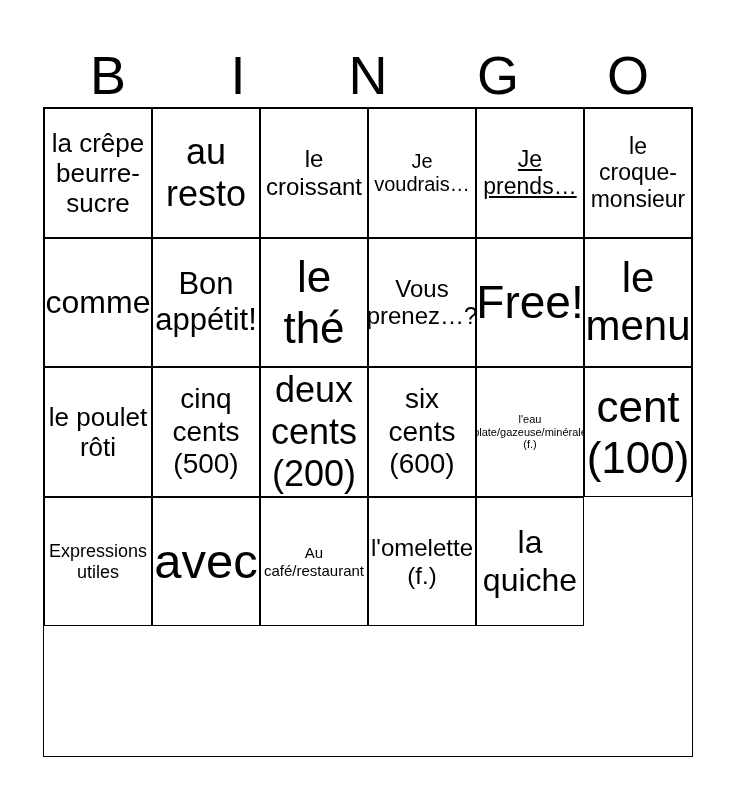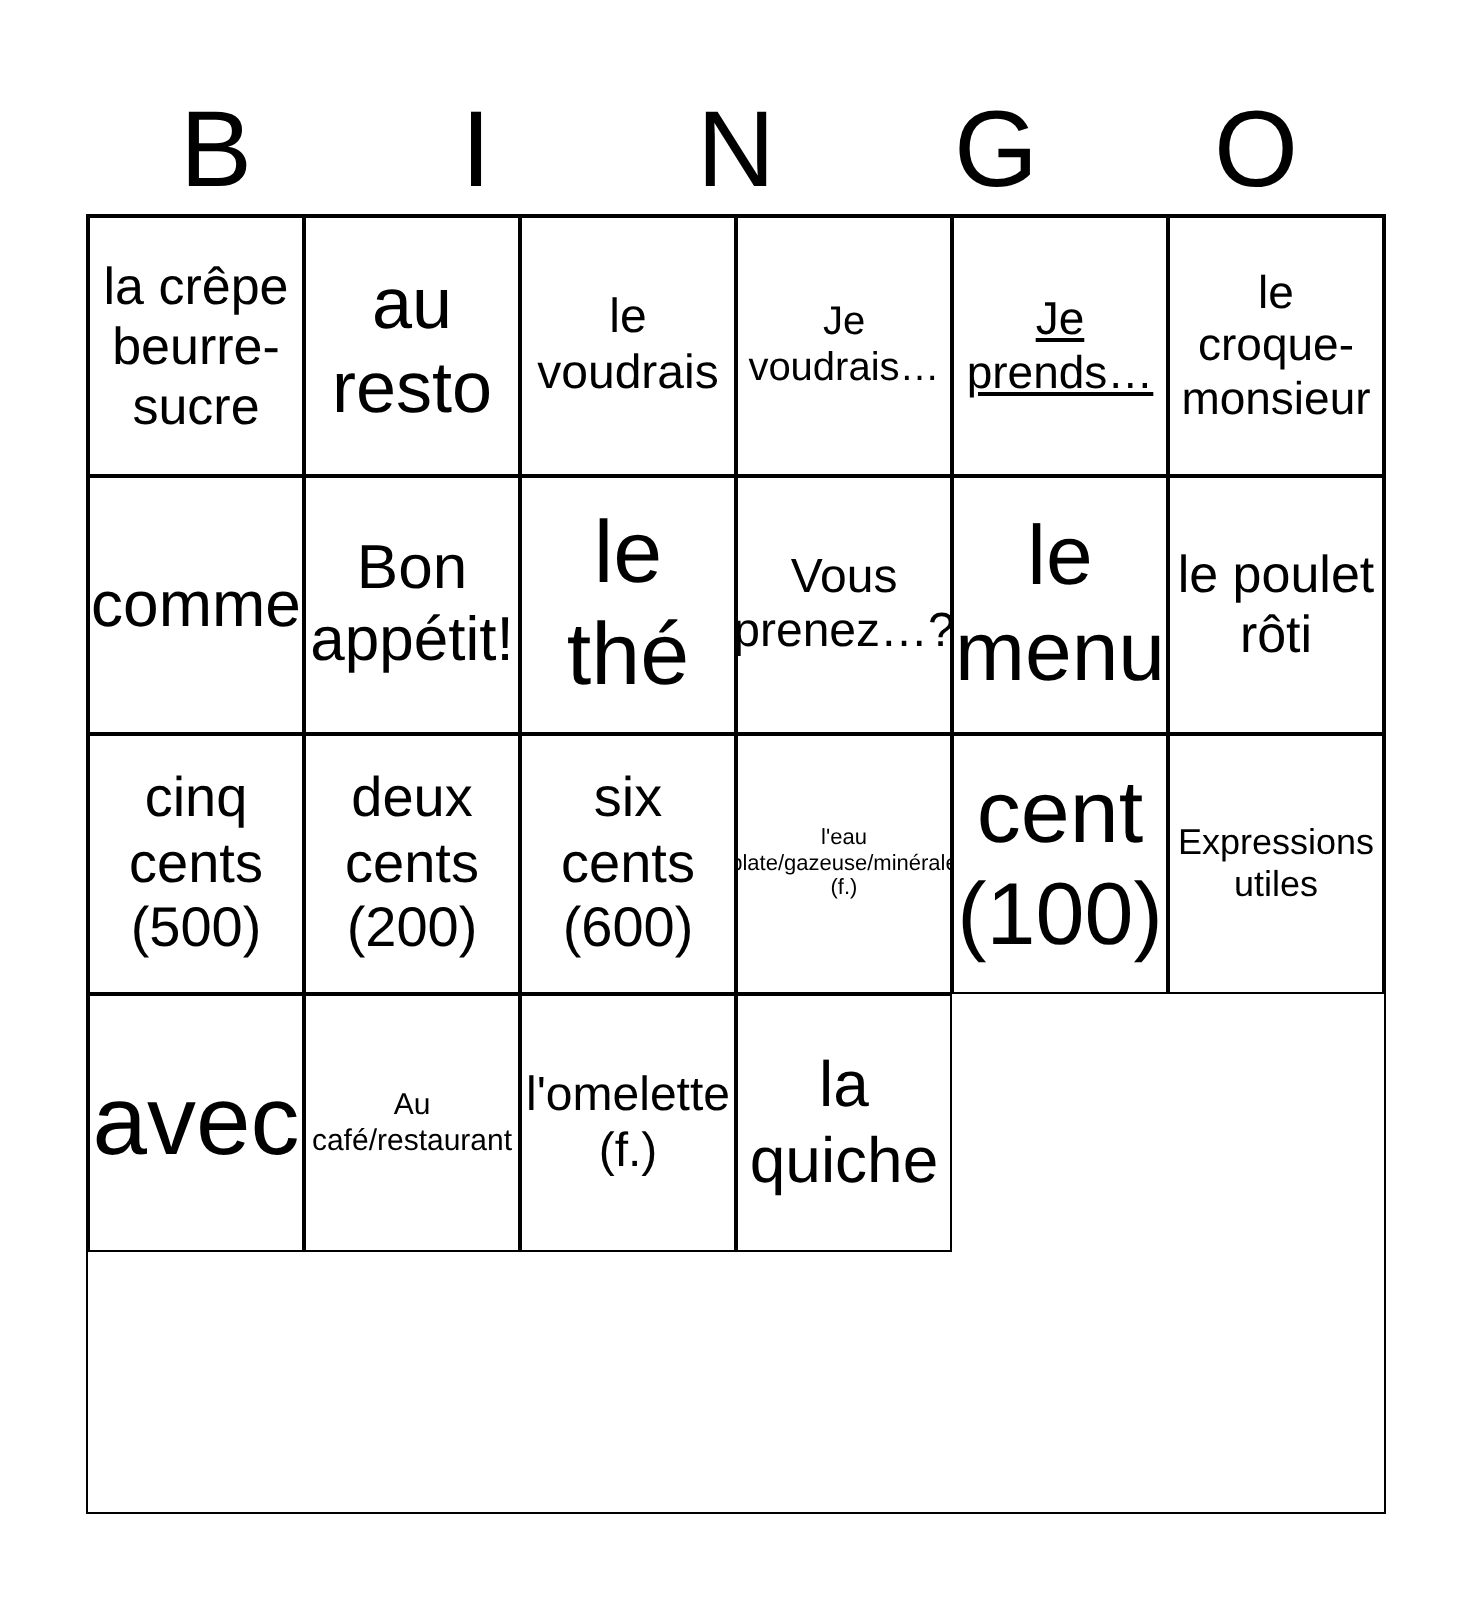--- a/index.html
+++ b/index.html
@@ -24,21 +24,21 @@
 </div>
 
 <div class="grid" id="grid">
     <div class="cell">
       <span style="font-size: 26px;">la crêpe beurre-sucre</span>
     </div>
     <div class="cell">
       <span style="font-size: 36px;">au resto</span>
     </div>
     <div class="cell">
-      <span style="font-size: 24px;">le voudrais</span>
+      <span style="font-size: 24px;">le croissant</span>
     </div>
     <div class="cell">
       <span style="font-size: 20px;">Je voudrais…</span>
     </div>
     <div class="cell">
       <span style="font-size: 23px; text-decoration: underline;">Je prends…</span>
     </div>
     <div class="cell">
       <span style="font-size: 23px;">le croque-monsieur</span>
     </div>
@@ -48,30 +48,33 @@
     <div class="cell">
       <span style="font-size: 31px;">Bon appétit!</span>
     </div>
     <div class="cell">
       <span style="font-size: 44px;">le thé</span>
     </div>
     <div class="cell">
       <span style="font-size: 24px;">Vous prenez…?</span>
     </div>
     <div class="cell">
+      <span style="font-size: 46px;">Free!</span>
+    </div>
+    <div class="cell">
       <span style="font-size: 42px;">le menu</span>
     </div>
     <div class="cell">
       <span style="font-size: 26px;">le poulet rôti</span>
     </div>
     <div class="cell">
       <span style="font-size: 28px;">cinq cents (500)</span>
     </div>
     <div class="cell">
-      <span style="font-size: 28px;">deux cents (200)</span>
+      <span style="font-size: 36px;">deux cents (200)</span>
     </div>
     <div class="cell">
       <span style="font-size: 28px;">six cents (600)</span>
     </div>
     <div class="cell">
       <span style="font-size: 11px;">l'eau plate/gazeuse/minérale (f.)</span>
     </div>
     <div class="cell">
       <span style="font-size: 44px;">cent (100)</span>
     </div>

